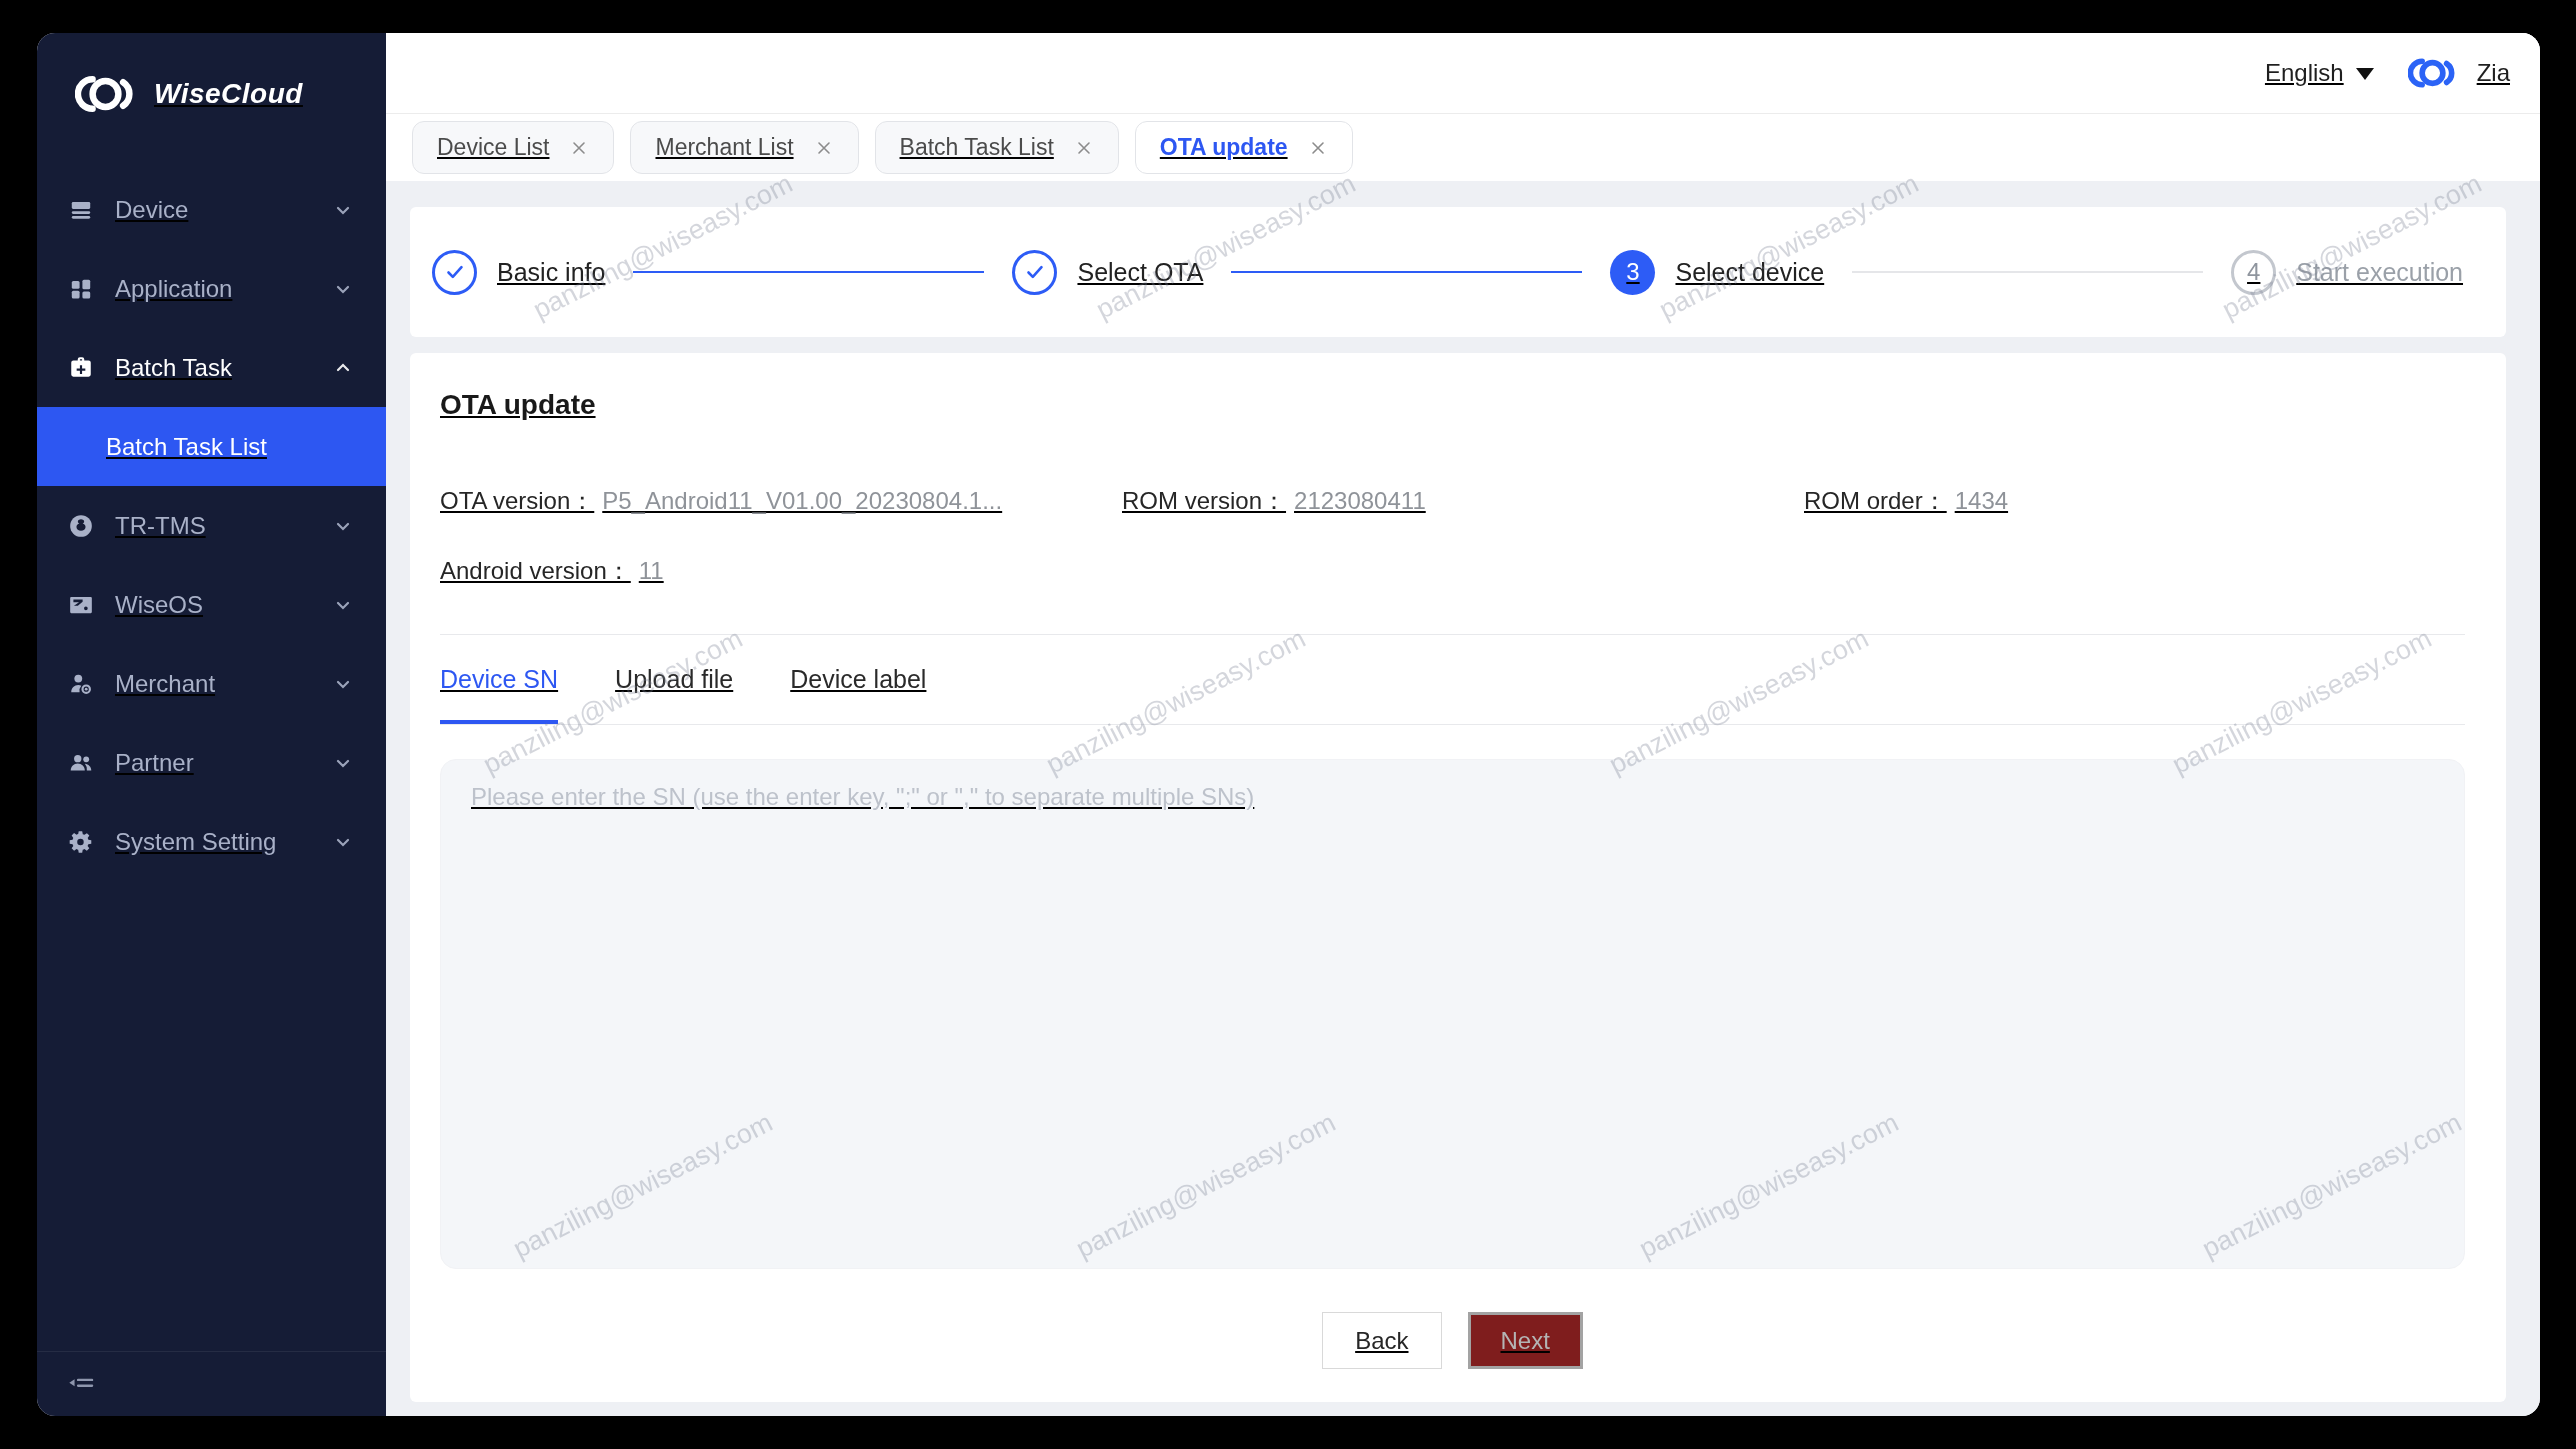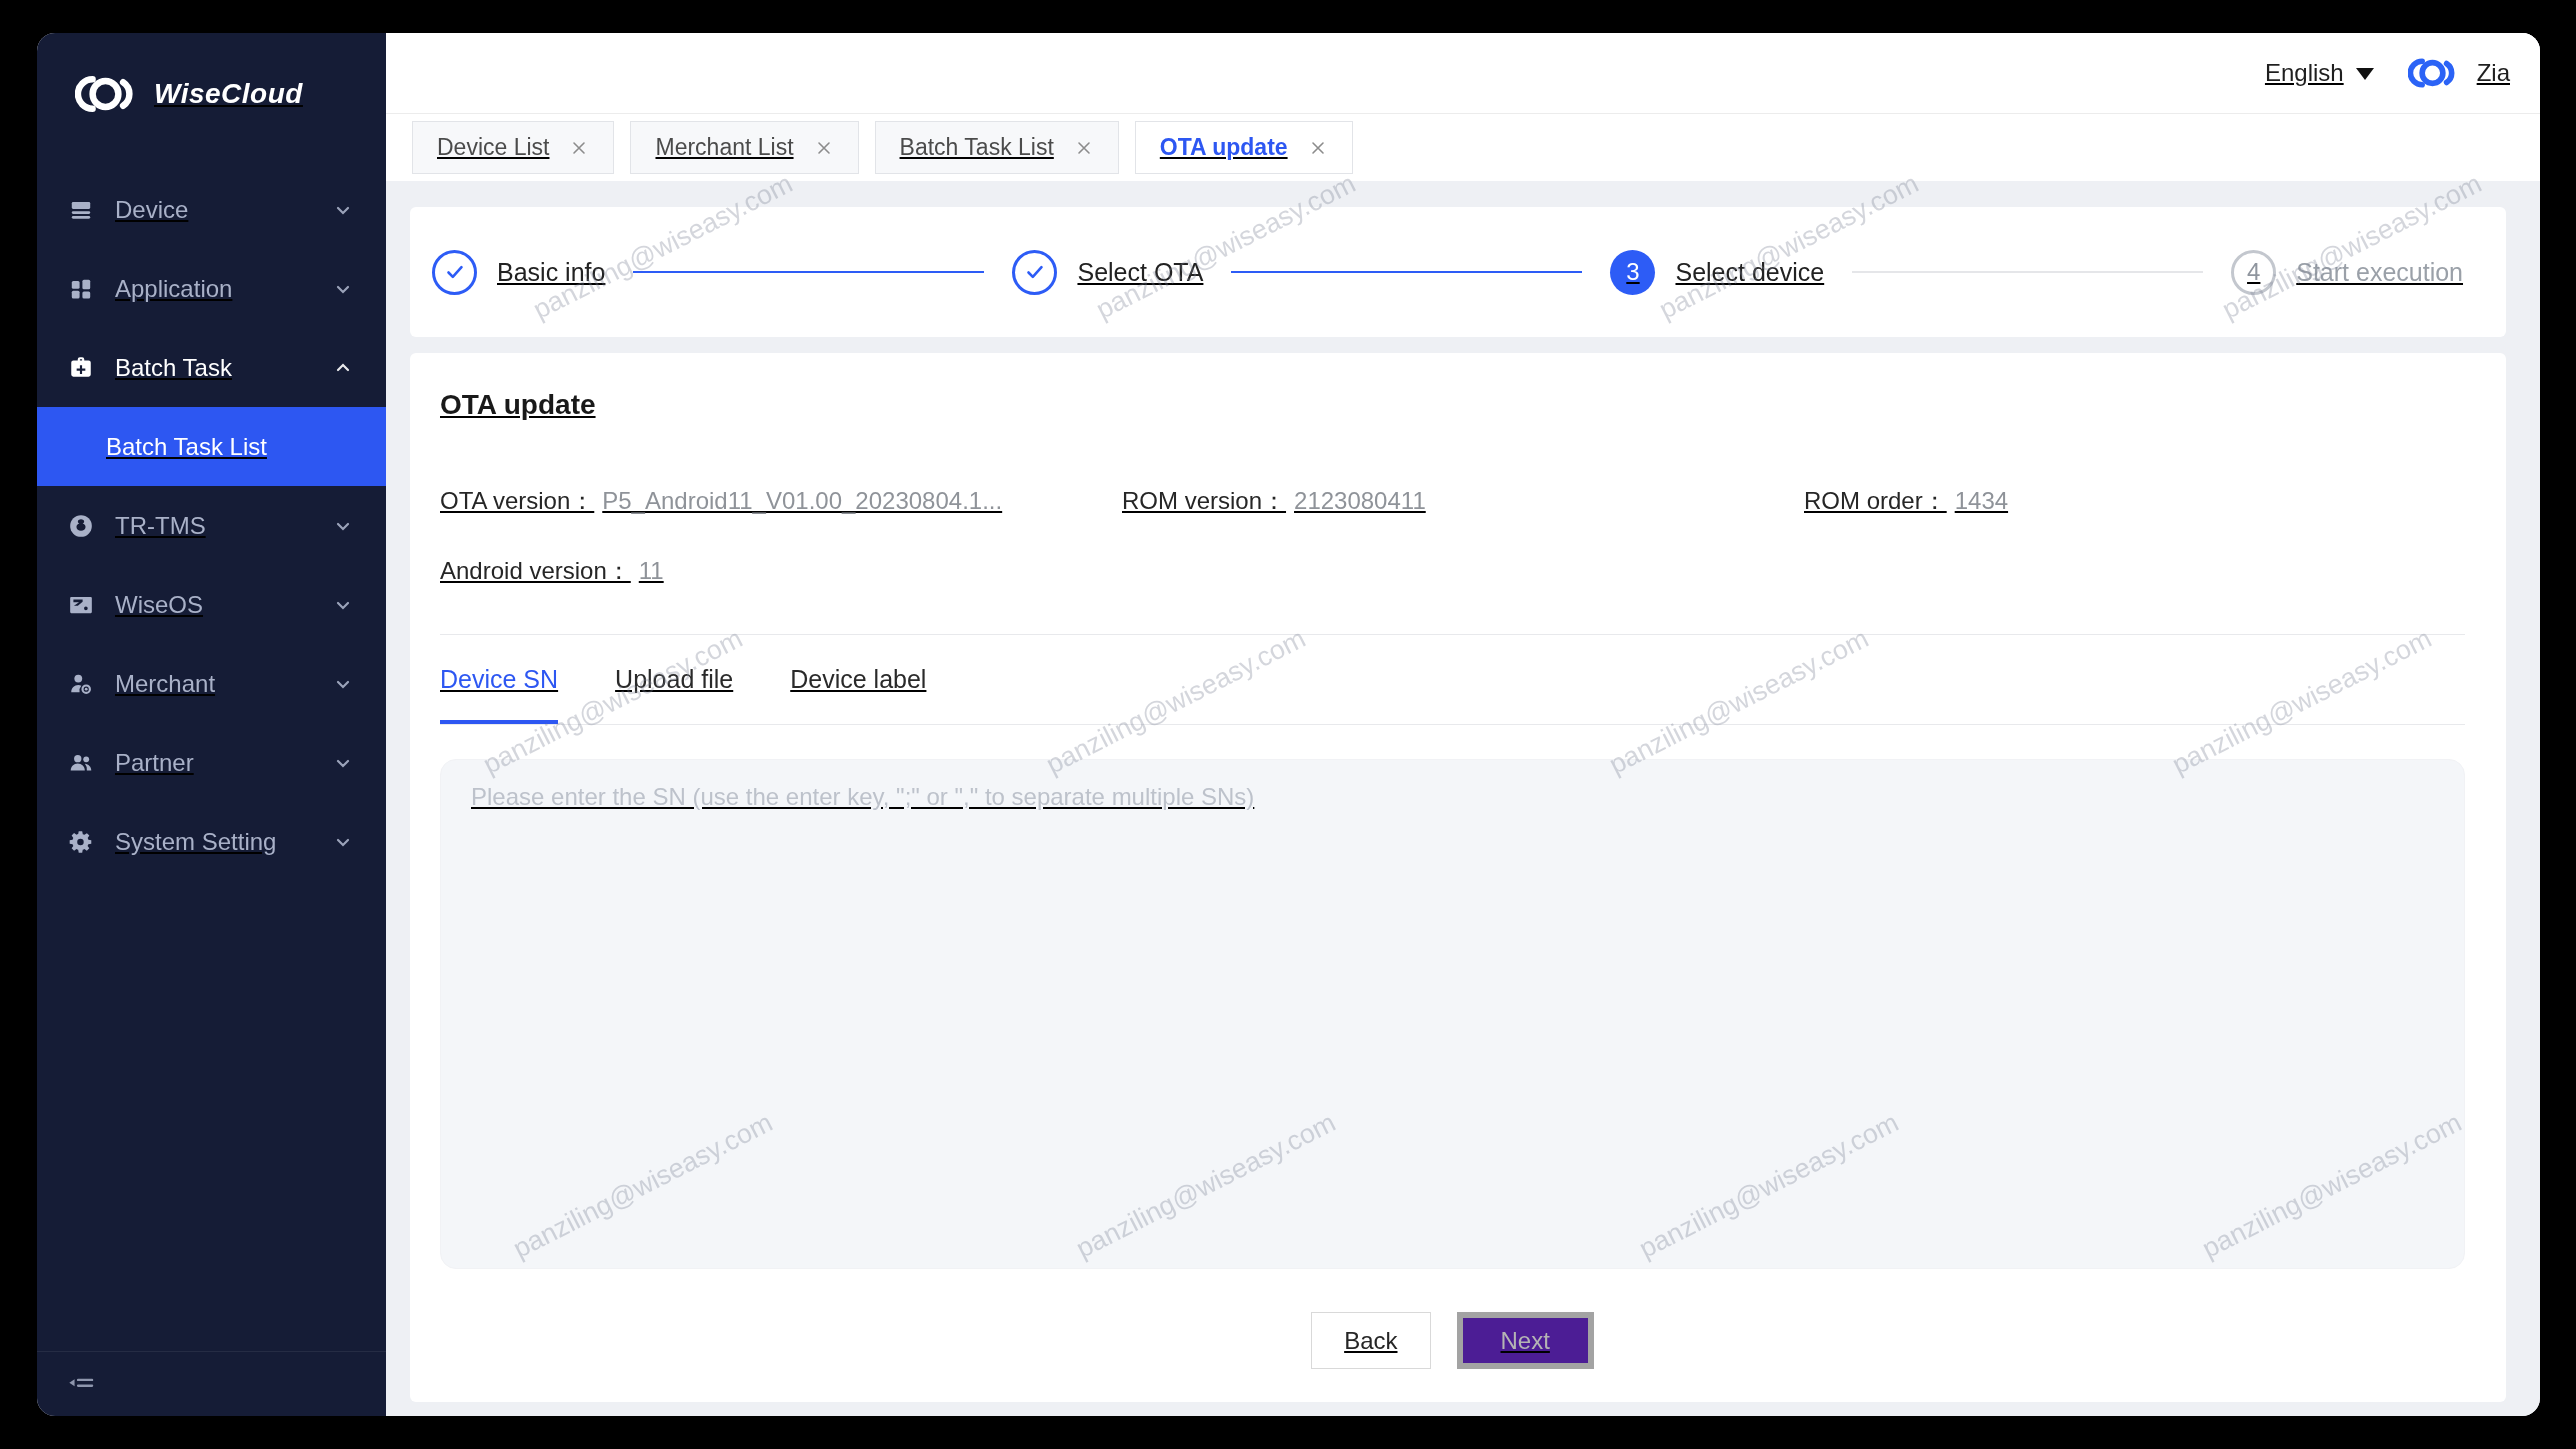--- a/index.html
+++ b/index.html
@@ -26,21 +26,21 @@
 
   
   .main { position:relative; flex:1; display:flex; flex-direction:column; background:#eef0f4; min-width:0; }
   .topbar { height:81px; background:#fff; border-bottom:1px solid #ececec; display:flex; align-items:center; justify-content:flex-end; padding-right:30px; gap:20px; flex:0 0 81px; }
   .lang { display:flex; align-items:center; gap:12px; font-size:24px; color:#1f1f1f; cursor:pointer; }
   .caret { width:0; height:0; border-left:9px solid transparent; border-right:9px solid transparent; border-top:12px solid #111; margin-top:2px; }
   .topbar .mark-blue { width:49px; height:32px; margin-left:14px; }
   .uname { font-size:24px; color:#1f1f1f; }
 
   .tabrow { height:67px; background:#fff; display:flex; align-items:center; padding-left:26px; gap:16px; flex:0 0 67px; }
-  .tchip { display:flex; align-items:center; height:53px; padding:0 24px; background:#f7f8fa; border:1px solid #e2e4e8; border-radius:0; font-size:23px; color:#4b4b4b; cursor:pointer; }
+  .tchip { display:flex; align-items:center; height:53px; padding:0 24px; background:#f7f8fa; border:1px solid #e2e4e8; border-radius:12px; font-size:23px; color:#4b4b4b; cursor:pointer; }
   .tchip .x { margin-left:20px; width:20px; height:20px; display:flex; align-items:center; justify-content:center; color:#8c8c8c; }
   .tchip .x svg { width:18px; height:18px; }
   .tchip.active { background:#fff; color:#2d57f2; font-weight:700; }
 
   .content { flex:1; padding:26px 34px 0 24px; position:relative; }
 
   .stepcard { height:130px; background:#fff; border-radius:6px; display:flex; align-items:center; padding:0 43px 0 22px; }
   .step { display:flex; align-items:center; flex:0 0 auto; }
   .scircle { width:45px; height:45px; border-radius:50%; display:flex; align-items:center; justify-content:center; margin-right:20px; font-size:24px; }
   .scircle.done { border:3px solid #2d5cf6; color:#2d5cf6; }
@@ -61,21 +61,21 @@
   .fvalue { color:#8f9399; margin-left:8px; }
   .divider { margin-top:47px; border-top:1px solid #e8e9ec; }
   .ctabs { margin-top:30px; display:flex; gap:57px; border-bottom:1px solid #e8e9ec; }
   .ctab { font-size:25px; color:#2a2a2a; padding-bottom:26px; border-bottom:4px solid transparent; cursor:pointer; }
   .ctab.active { color:#2d57f2; border-bottom-color:#2d57f2; }
   .snarea { margin-top:34px; width:100%; height:510px; background:#f4f6f9; border:1px solid #f1f2f5; border-radius:16px; padding:23px 30px; font-size:24px; font-family:"Liberation Sans","DejaVu Sans",sans-serif; color:#0f766e; resize:none; outline:none; display:block; }
   .snarea::placeholder { color:#bdc2cb; }
   .btnrow { margin-top:43px; display:flex; justify-content:center; gap:26px; }
   .btn { height:57px; border-radius:0; font-size:24px; font-family:inherit; cursor:pointer; }
   .btn.back { background:#fff; border:1px solid #d9d9d9; color:#262626; padding:0 32px; }
-  .btn.next { background:#4c1d95; border:6px solid #a3a3a3; color:#b4b4b4; padding:0 38px; cursor:not-allowed; }
+  .btn.next { background:#7f1d1d; border:3px solid #a3a3a3; color:#b4b4b4; padding:0 30px; cursor:not-allowed; }
 
   
   .wm-layer { position:absolute; left:0; top:81px; right:0; bottom:0; overflow:hidden; pointer-events:none; z-index:40; }
   .wm { position:absolute; transform:translate(-50%,-50%) rotate(-27deg); font-size:27px; color:rgba(125,131,148,.33); white-space:nowrap; }
 </style>
 </head>
 <body>
 
 <div class="window">
 

